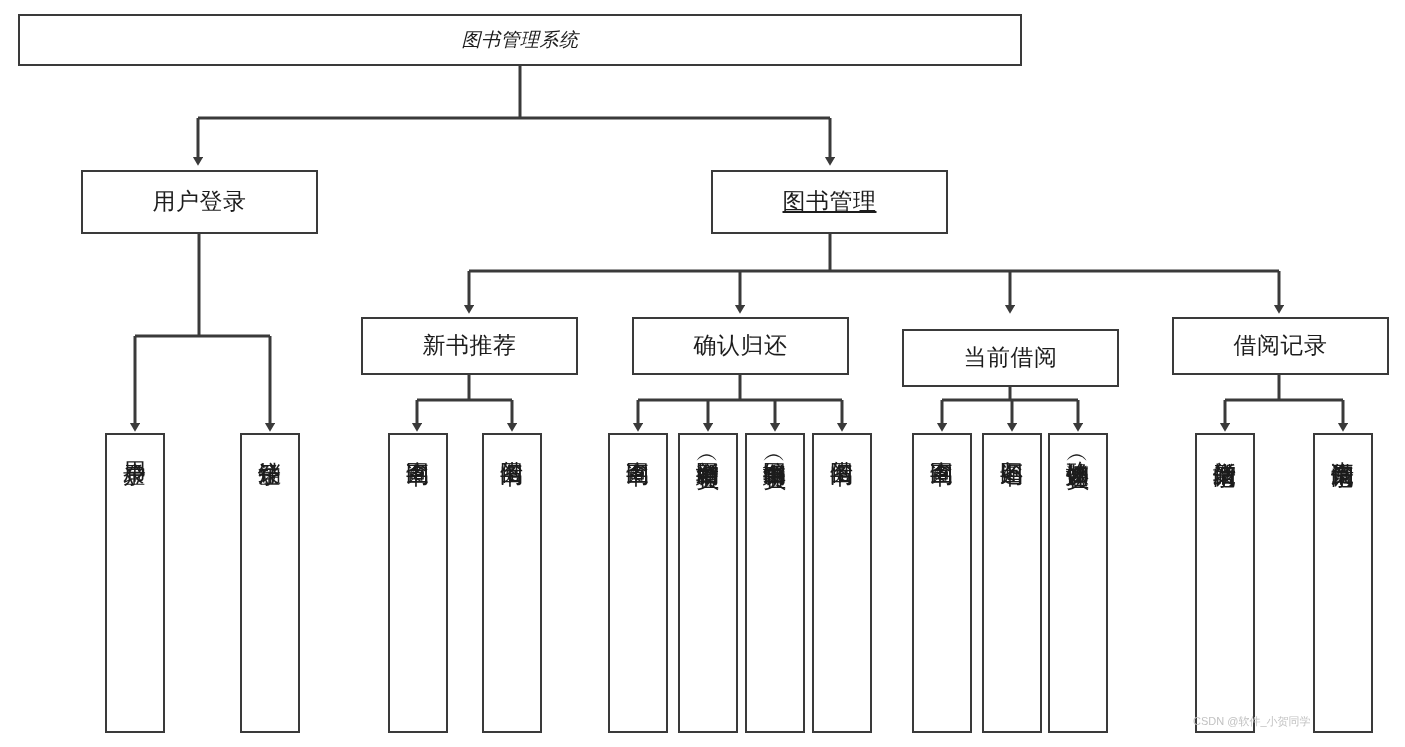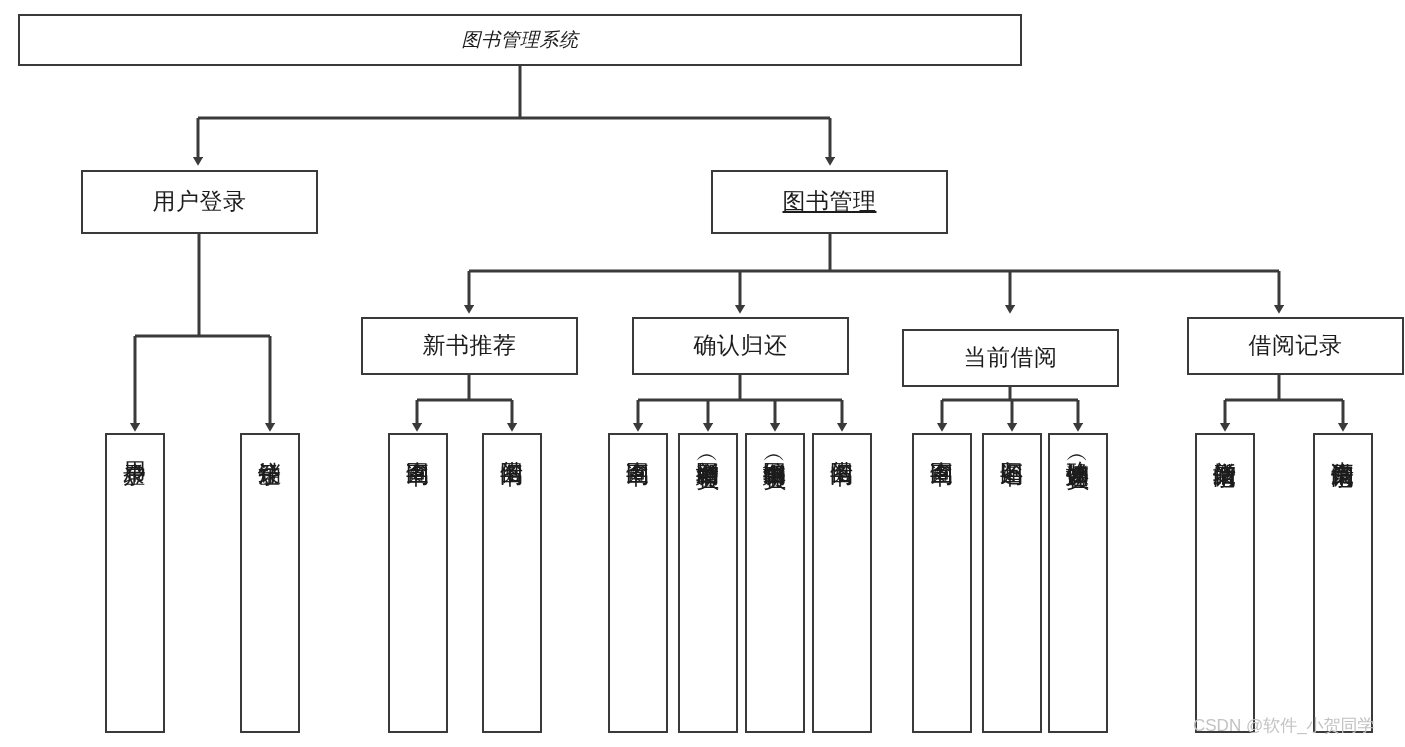--- a/index.html
+++ b/index.html
@@ -63,21 +63,21 @@
     text-orientation: upright;
     font-size: 23px;
     line-height: 1.05;
     letter-spacing: 1px;
     white-space: nowrap;
   }
   #watermark {
     position: absolute;
     left: 1193px;
     top: 714px;
-    font-size: 17px;
+    font-size: 11px;
     color: #c2c2c2;
     white-space: nowrap;
     z-index: 3;
     font-family: "Liberation Sans", "DejaVu Sans", sans-serif;
   }
 </style>
 </head>
 <body>
 
 <div id="diagram-root">
@@ -149,21 +149,21 @@
   </div>
 
   <div class="node h" style="left:632px; top:317px; width:217px; height:58px;">
     <span class="label">确认归还</span>
   </div>
 
   <div class="node h" style="left:902px; top:317px; width:217px; height:58px;margin-top:12px;">
     <span class="label">当前借阅</span>
   </div>
 
-  <div class="node h" style="left:1172px; top:317px; width:217px; height:58px;margin-left:15px;">
+  <div class="node h" style="left:1172px; top:317px; width:217px; height:58px;">
     <span class="label">借阅记录</span>
   </div>
 
   <div class="node v" style="left:105px; top:433px; width:60px; height:300px;">
     <span class="label">用户登录</span>
   </div>
 
   <div class="node v" style="left:240px; top:433px; width:60px; height:300px;">
     <span class="label">注销登录</span>
   </div>

